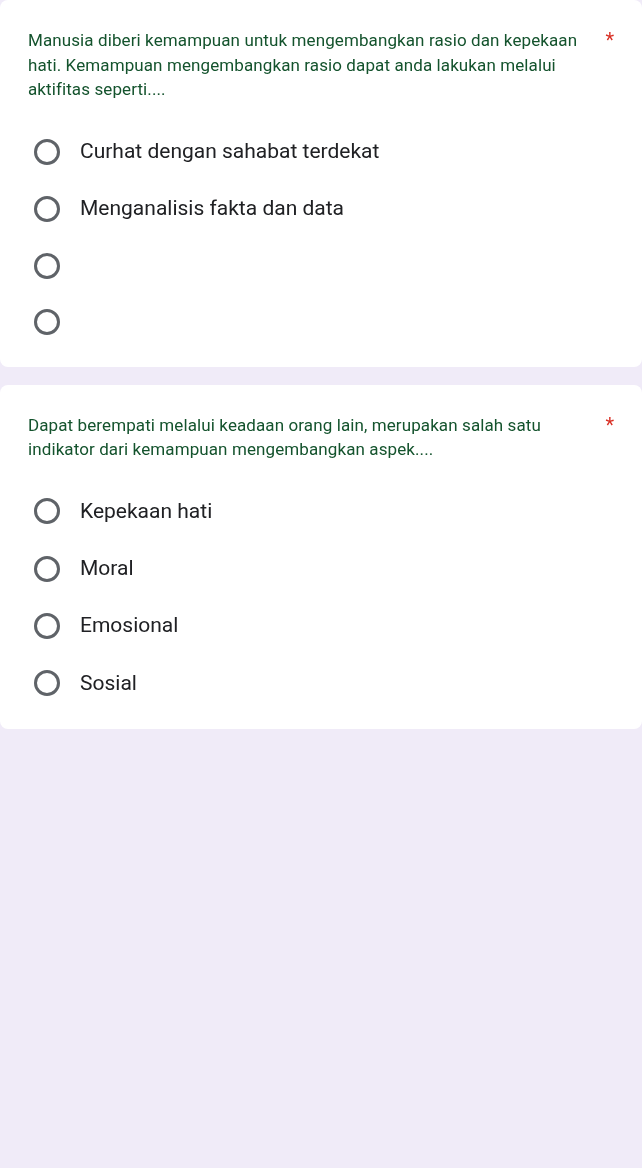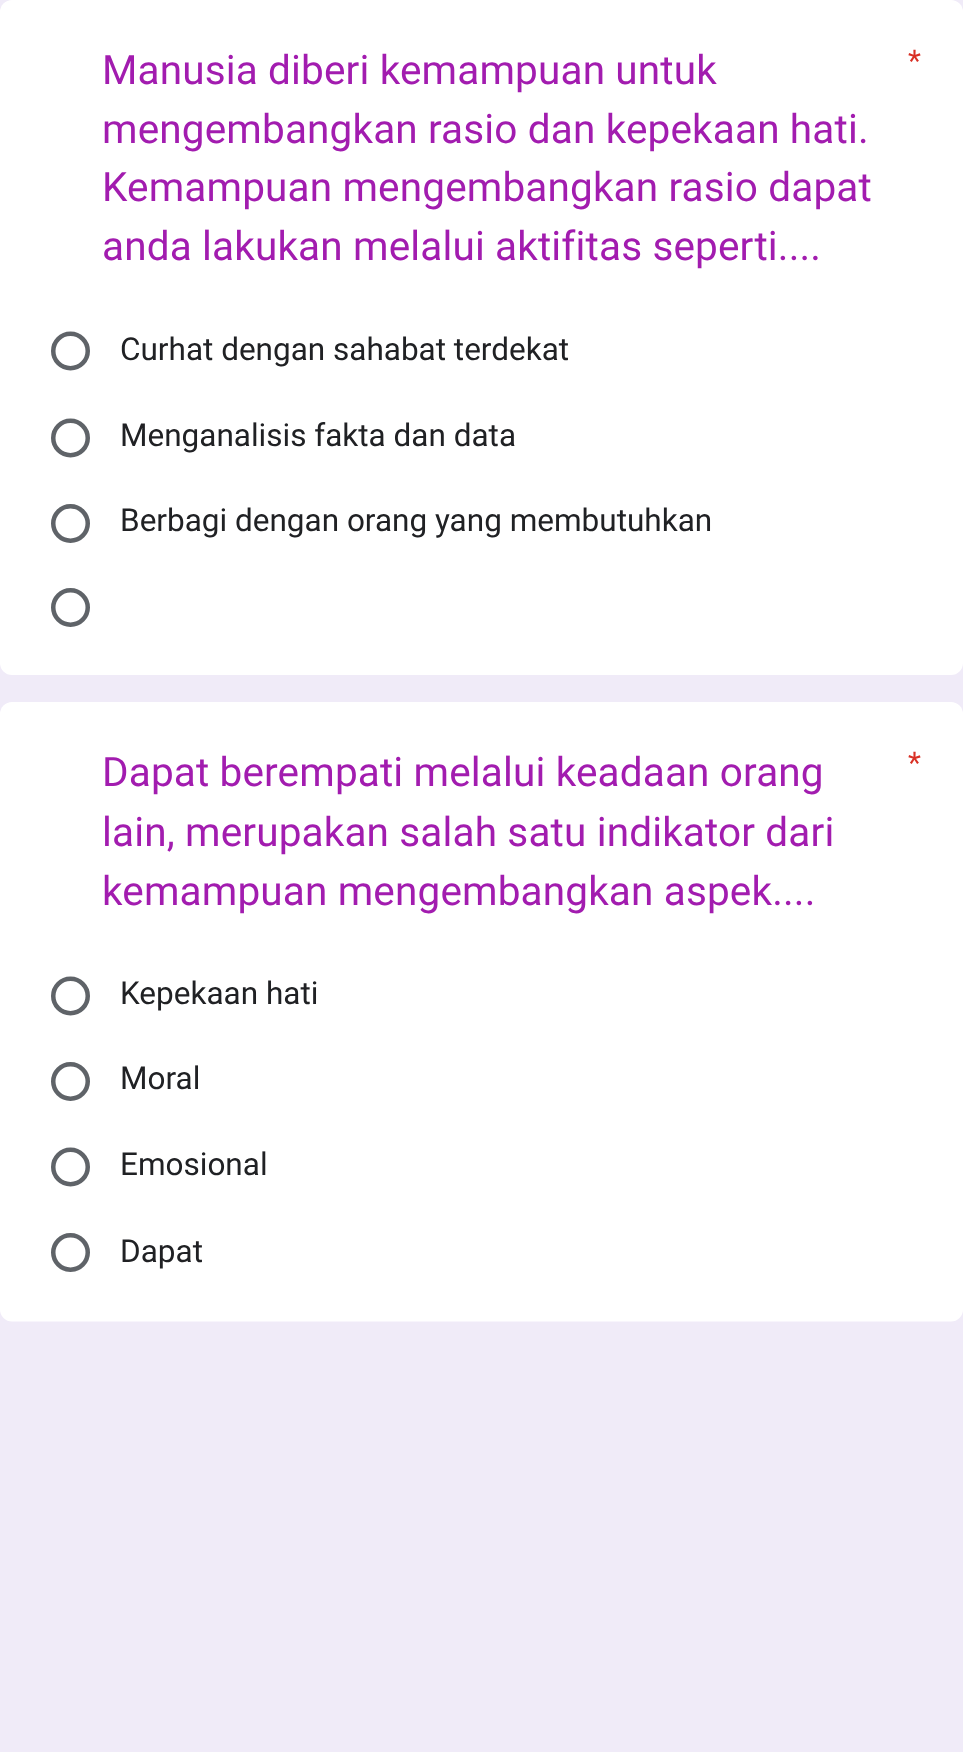--- a/index.html
+++ b/index.html
@@ -19,26 +19,25 @@
     padding: 28px 28px 32px 28px;
     margin-bottom: 18px;
     position: relative;
   }
   .question-header {
     display: flex;
     align-items: flex-start;
     margin-bottom: 36px;
   }
   .question-text {
-    font-size: 27px;
+    font-size: 17px;
     line-height: 1.45;
-    color: #a21caf;
+    color: #14532d;
     flex: 1;
     letter-spacing: 0.1px;
-    margin-left: 40px;
   }
   .required-asterisk {
     color: #d93025;
     font-size: 20px;
     margin-left: 12px;
     line-height: 1;
     padding-top: 2px;
   }
   .option-row {
     display: flex;
@@ -75,21 +74,20 @@
   <div class="option-row">
     <div class="radio-circle"></div>
     <div class="option-label">Curhat dengan sahabat terdekat</div>
   </div>
   <div class="option-row">
     <div class="radio-circle"></div>
     <div class="option-label">Menganalisis fakta dan data</div>
   </div>
   <div class="option-row">
     <div class="radio-circle"></div>
-    <div class="option-label">Berbagi dengan orang yang membutuhkan</div>
   </div>
   <div class="option-row">
     <div class="radio-circle"></div>
   </div>
 </div>
 
 <div class="card">
   <div class="question-header">
     <div class="question-text">Dapat berempati melalui keadaan orang lain, merupakan salah satu indikator dari kemampuan mengembangkan aspek....</div>
     <div class="required-asterisk">*</div>
@@ -101,15 +99,15 @@
   <div class="option-row">
     <div class="radio-circle"></div>
     <div class="option-label">Moral</div>
   </div>
   <div class="option-row">
     <div class="radio-circle"></div>
     <div class="option-label">Emosional</div>
   </div>
   <div class="option-row">
     <div class="radio-circle"></div>
-    <div class="option-label">Dapat</div>
+    <div class="option-label">Sosial</div>
   </div>
 </div>
 
 </body></html>

